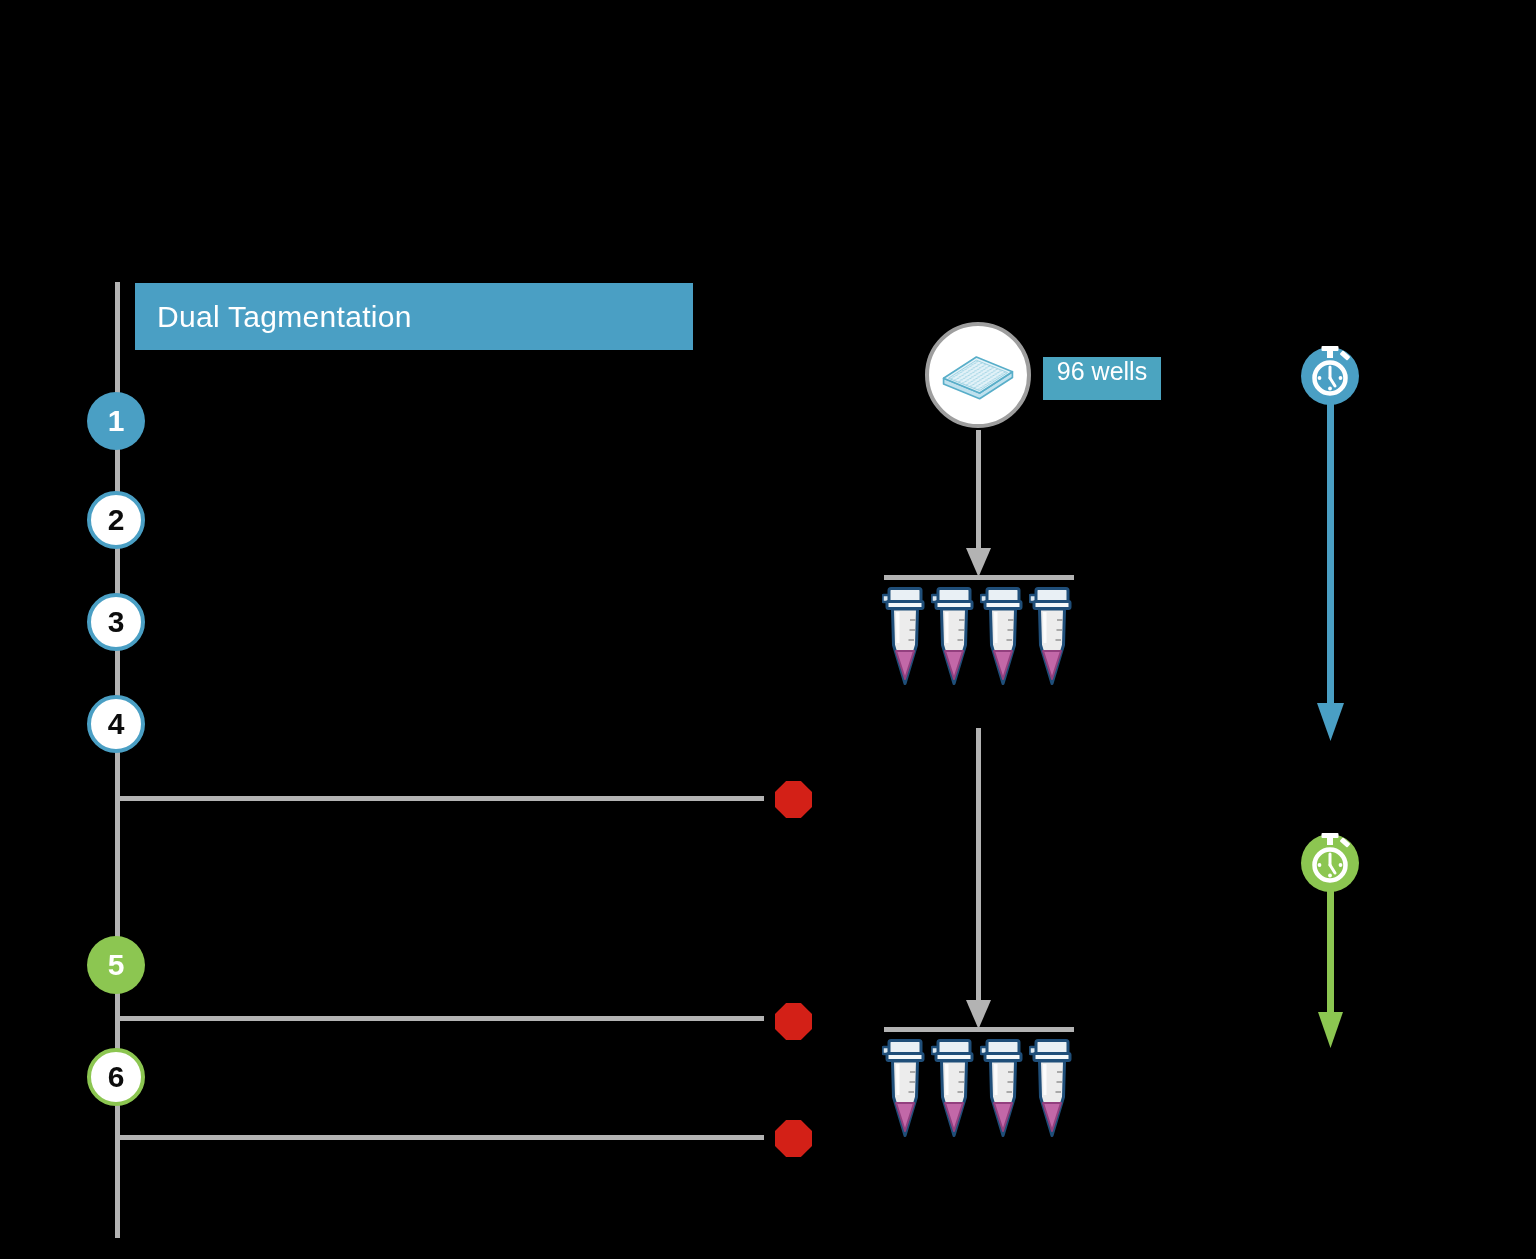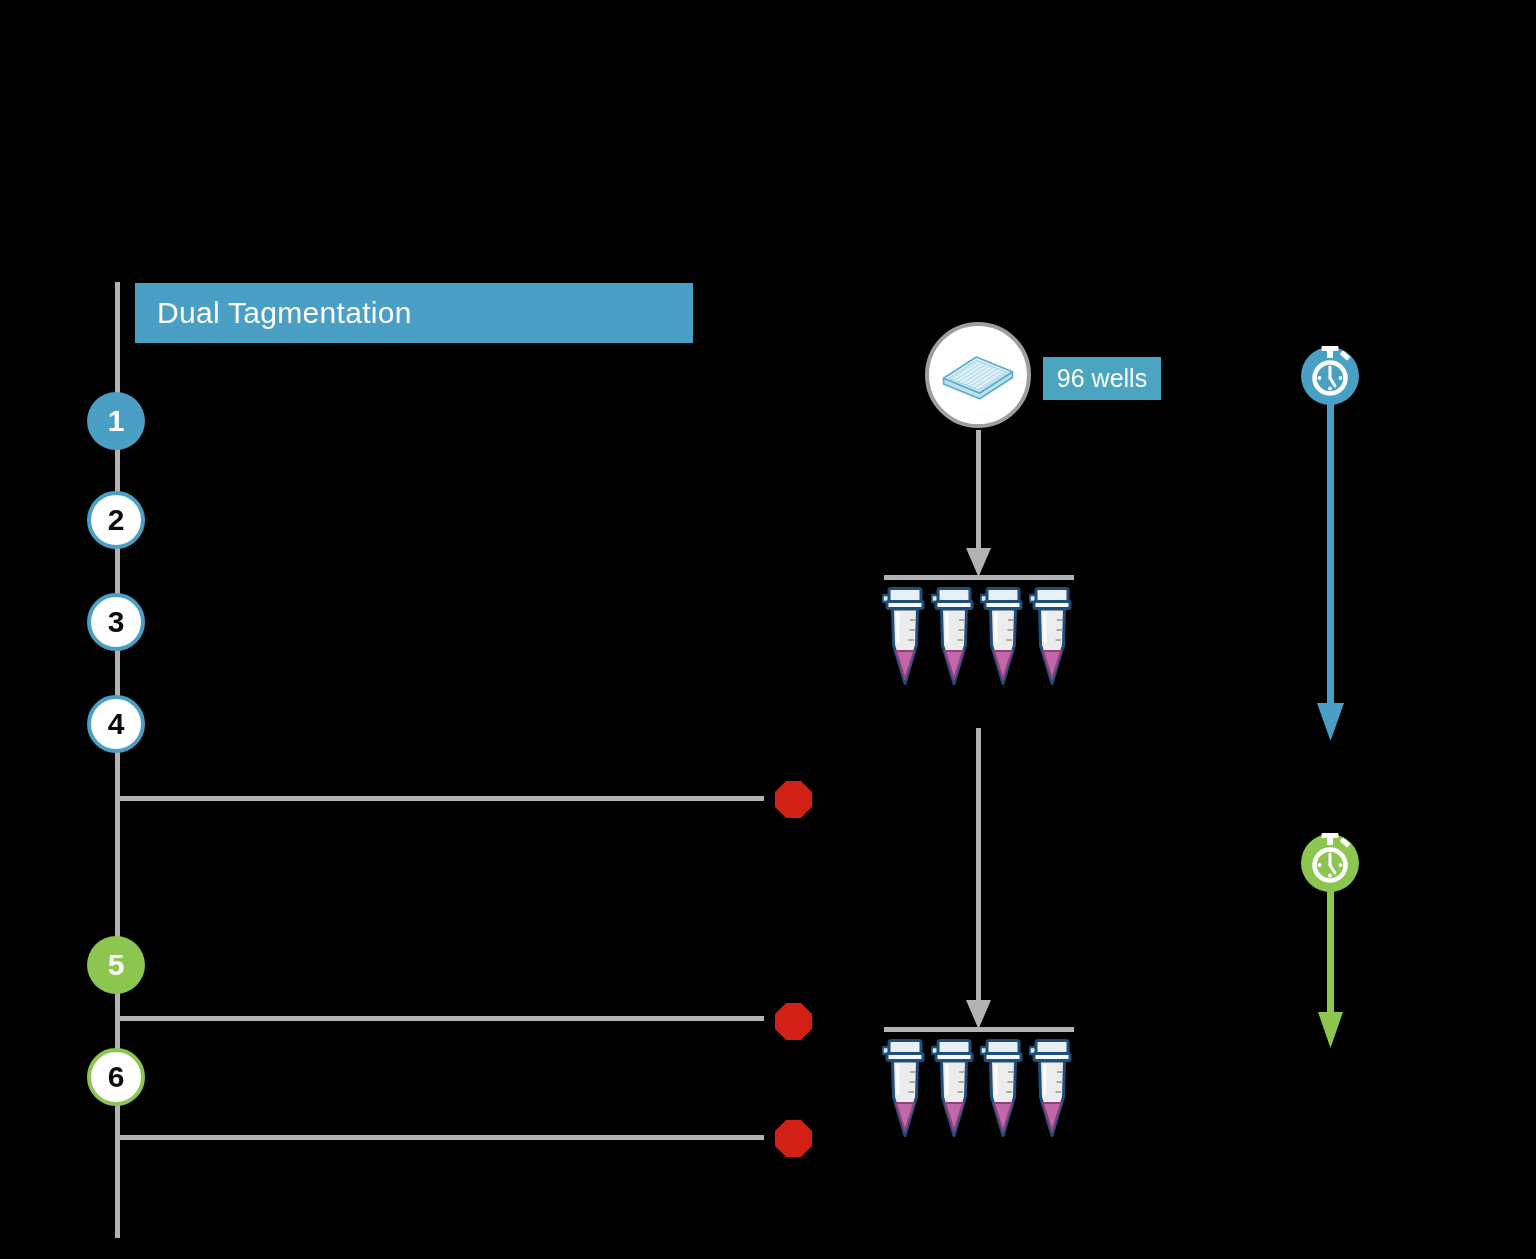--- a/index.html
+++ b/index.html
@@ -30,21 +30,21 @@
     width:37px;height:37px;background:#d32017;
     clip-path:polygon(30% 0,70% 0,100% 30%,100% 70%,70% 100%,30% 100%,0 70%,0 30%);
   }
   .plate-circle{
     width:106px;height:106px;border-radius:50%;background:#fff;
     border:4px solid #9e9e9e;box-sizing:border-box;
     display:flex;align-items:center;justify-content:center;
   }
   .wells-badge{
     width:118px;height:43px;background:#4ba4c0;color:#fff;
-    display:flex;align-items:center;justify-content:center;
+    display:flex;justify-content:center;
     font-size:25px;font-weight:400;
   }
   .arrow-head{clip-path:polygon(0 0,100% 0,50% 100%);}
   .gray-fill{background:#b3b3b3;}
   .blue-fill{background:#4a9fc4;}
   .green-fill{background:#8cc651;}
   .sw-blue{color:#4a9fc4;}
   .sw-green{color:#8cc651;}
 </style>
 </head>
@@ -91,21 +91,21 @@
         <polygon points="8,40 48,14 92,32 52,58" fill="#e3f2f8" stroke="#58aec9" stroke-width="2" stroke-linejoin="round"></polygon>
         <g transform="matrix(34 -22 38 15 14 40)">
           <rect width="1" height="1" fill="url(#wp)" stroke="#9fd3e3" stroke-width="1" vector-effect="non-scaling-stroke"></rect>
         </g>
       </symbol>
     </defs>
   </svg>
 
   <div class="abs vline" style="left:115px;top:282px;width:5px;height:956px;"></div>
 
-  <div class="abs section-header blue" style="left:135px;top:283px;width:558px;height:60px;">
+  <div class="abs section-header blue" style="left:135px;top:283px;width:558px;height:67px;">
     <span>Dual Tagmentation</span>
   </div>
 
   <div class="abs step blue filled" style="left:87px;top:392px;">
       <span>1</span>
     </div>
   <div class="abs step blue outline" style="left:87px;top:491px;">
       <span>2</span>
     </div>
   <div class="abs step blue outline" style="left:87px;top:593px;">

